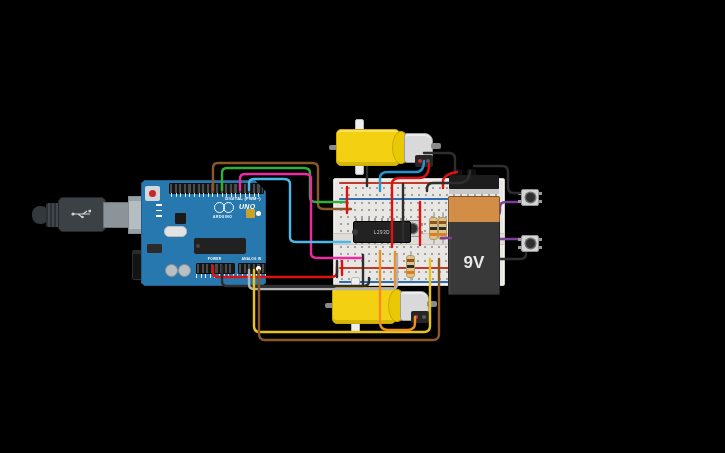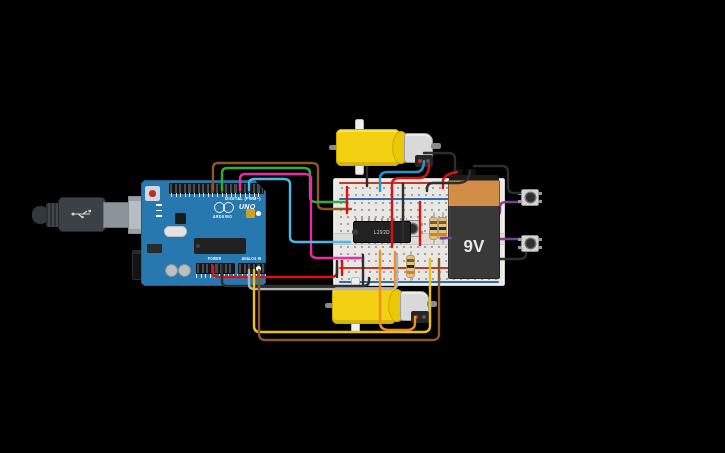--- a/index.html
+++ b/index.html
@@ -29,21 +29,21 @@
   .motorbody{background:#f3d012;border:1px solid #c9a900;border-radius:5px;
              box-shadow:inset 0 2px 0 rgba(255,255,255,.35), inset 0 -3px 0 rgba(0,0,0,.12);}
   .clutch{background:#e9c905;border:1px solid #c9a900;border-radius:50%;}
   .gearbox{background:#d9d9d9;border:1px solid #9e9e9e;border-radius:3px 8px 8px 3px;
            box-shadow:inset 0 2px 0 rgba(255,255,255,.5);}
   .shaft{background:#8a8a8a;border-radius:2px;}
   .terminals{background:#262626;border-radius:2px;}
   .dot{border-radius:50%;}
 
   
-  #battery-body{left:448px;top:180px;width:52px;height:99px;border-radius:2px;
+  #battery-body{left:448px;top:196px;width:52px;height:99px;border-radius:2px;
      background:linear-gradient(180deg,#d28d46 0 26px,#393939 26px);
      box-shadow:inset 0 0 0 1px rgba(0,0,0,.4), inset 2px 0 2px rgba(255,255,255,.08);
      display:flex;align-items:center;justify-content:center;}
   #battery-label{color:#e8e8e8;font-size:17px;font-weight:bold;margin-top:34px;}
 
   
   .pbtn{width:16px;height:15px;background:#d4d4d4;border:1px solid #8f8f8f;border-radius:2px;}
   .pbtn .cap{position:absolute;left:3.5px;top:3px;width:9px;height:9px;border-radius:50%;
              background:#2f2f2f;box-shadow:0 0 0 1.5px #6e6e6e;}
   .leg{position:absolute;width:4px;height:3px;background:#9a9a9a;}

